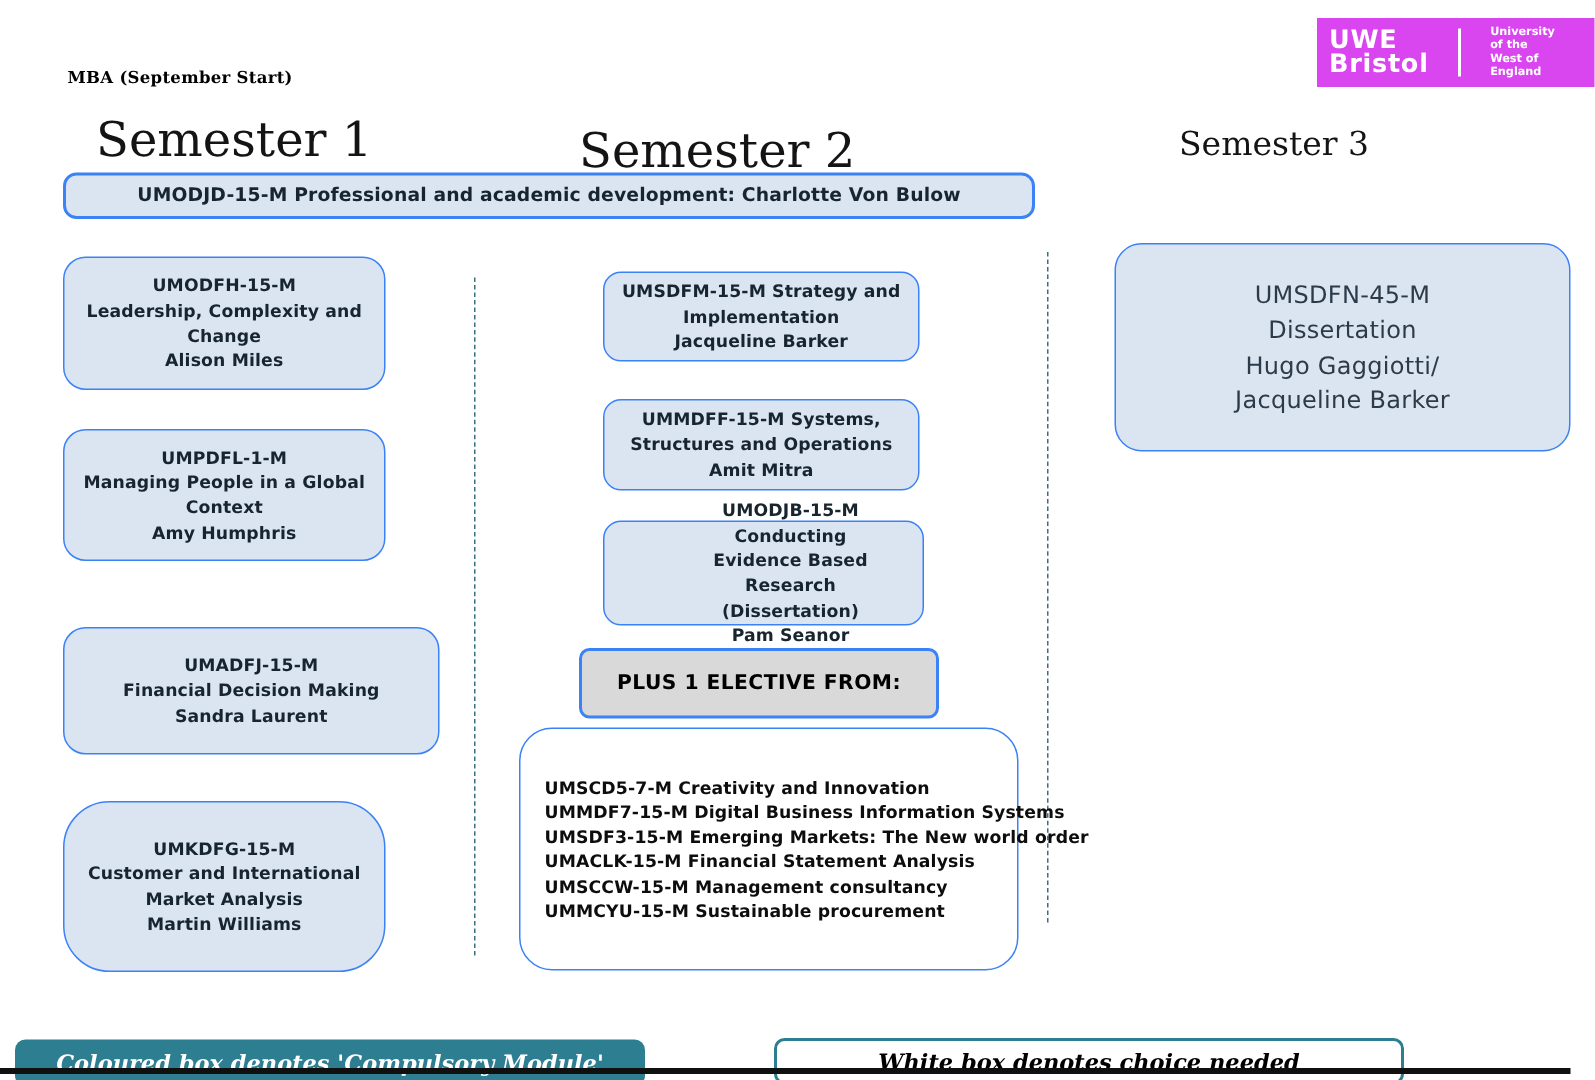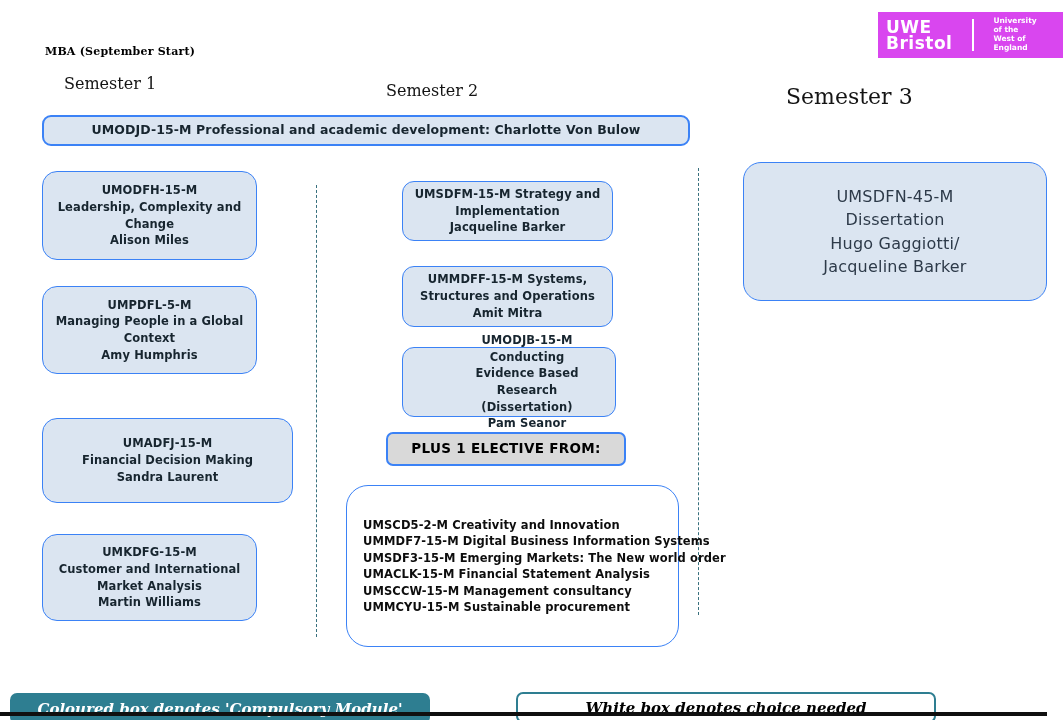--- a/index.html
+++ b/index.html
@@ -19,48 +19,48 @@
     background:#d946ef; display:flex; align-items:center;
     padding:0 8px; box-sizing:border-box; color:#fff;gap:12px;
   }
   .logo-name { font-weight:800; font-size:17px; line-height:0.95; letter-spacing:0.5px; white-space:pre-line; }
   .logo-div  { width:2px; height:32px; background:#fff; margin:0 7px 0 8px; flex:none; }
   .logo-tag  { font-size:7.5px; font-weight:700; line-height:1.18; white-space:pre-line; }
 
   
   .sem-title {
     position:absolute; font-family:"DejaVu Serif", serif;
-    font-size:16px; color:#141414;
+    font-size:32px; color:#141414;
   }
   #title-s1 { left:64px;  top:74px; }
   #title-s2 { left:386px; top:81px; }
   #title-s3 { left:786px; top:84px; font-size:22px; }
 
   
   .box {
     position:absolute; box-sizing:border-box;
     background:#dbe5f1; border:1px solid #3b82f6; border-radius:15px;
     display:flex; align-items:center; justify-content:center; text-align:center;
     color:#17252f; font-weight:bold; font-size:11.5px; line-height:1.45;
     white-space:pre-line; letter-spacing:0.1px; padding:2px 6px;
   }
 
   #top-module { left:42px; top:115px; width:648px; height:31px;
                 border-width:2.5px; border-radius:9px; font-size:12.5px; }
 
   #s1m1 { left:42px; top:171px; width:215px; height:89px; }
   #s1m2 { left:42px; top:286px; width:215px; height:88px; }
   #s1m3 { left:42px; top:418px; width:251px; height:85px; }
-  #s1m4 { left:42px; top:534px; width:215px; height:87px; }
+  #s1m4 { left:42px; top:534px; width:215px; height:114px;border-radius:31px; }
 
   #s2m1 { left:402px; top:181px; width:211px; height:60px; border-radius:12px; }
   #s2m2 { left:402px; top:266px; width:211px; height:61px; border-radius:12px; }
   #s2m3 { left:402px; top:347px; width:214px; height:70px; border-radius:12px;padding-left:42px; }
 
-  #plus-box { left:386px; top:432px; width:240px; height:34px;
+  #plus-box { left:386px; top:432px; width:240px; height:47px;
               background:#d9d9d9; border-width:2.5px; border-radius:7px;
               font-size:13.5px; color:#000; letter-spacing:0.3px; }
 
   #elective-box { left:346px; top:485px; width:333px; height:162px;
                   background:#ffffff; border-radius:22px;
                   flex-direction:column; align-items:flex-start;
                   padding-left:16px; }
   .elective-line { font-size:11.5px; font-weight:bold; color:#0d0d0d;
                    line-height:16.5px; text-align:left; white-space:nowrap; }
 
@@ -107,21 +107,21 @@
 
 <div class="box" id="top-module">UMODJD-15-M Professional and academic development: Charlotte Von Bulow</div>
 
 <div class="vdash" id="vdash1"></div>
 <div class="vdash" id="vdash2"></div>
 
 <div class="box" id="s1m1">UMODFH-15-M
 Leadership, Complexity and
 Change
 Alison Miles</div>
-<div class="box" id="s1m2">UMPDFL-5-M
+<div class="box" id="s1m2">UMPDFL-1-M
 Managing People in a Global
 Context
 Amy Humphris</div>
 <div class="box" id="s1m3">UMADFJ-15-M
 Financial Decision Making
 Sandra Laurent</div>
 <div class="box" id="s1m4">UMKDFG-15-M
 Customer and International
 Market Analysis
 Martin Williams</div>
@@ -133,21 +133,21 @@
 Structures and Operations
 Amit Mitra</div>
 <div class="box" id="s2m3">UMODJB-15-M Conducting
 Evidence Based Research
 (Dissertation)
 Pam Seanor</div>
 
 <div class="box" id="plus-box">PLUS 1 ELECTIVE FROM:</div>
 
 <div class="box" id="elective-box">
-  <div class="elective-line">UMSCD5-2-M Creativity and Innovation</div>
+  <div class="elective-line">UMSCD5-7-M Creativity and Innovation</div>
   <div class="elective-line">UMMDF7-15-M Digital Business Information Systems</div>
   <div class="elective-line">UMSDF3-15-M Emerging Markets: The New world order</div>
   <div class="elective-line">UMACLK-15-M Financial Statement Analysis</div>
   <div class="elective-line">UMSCCW-15-M Management consultancy</div>
   <div class="elective-line">UMMCYU-15-M Sustainable procurement</div>
 </div>
 
 <div class="box" id="s3-box">UMSDFN-45-M
 Dissertation
 Hugo Gaggiotti/

